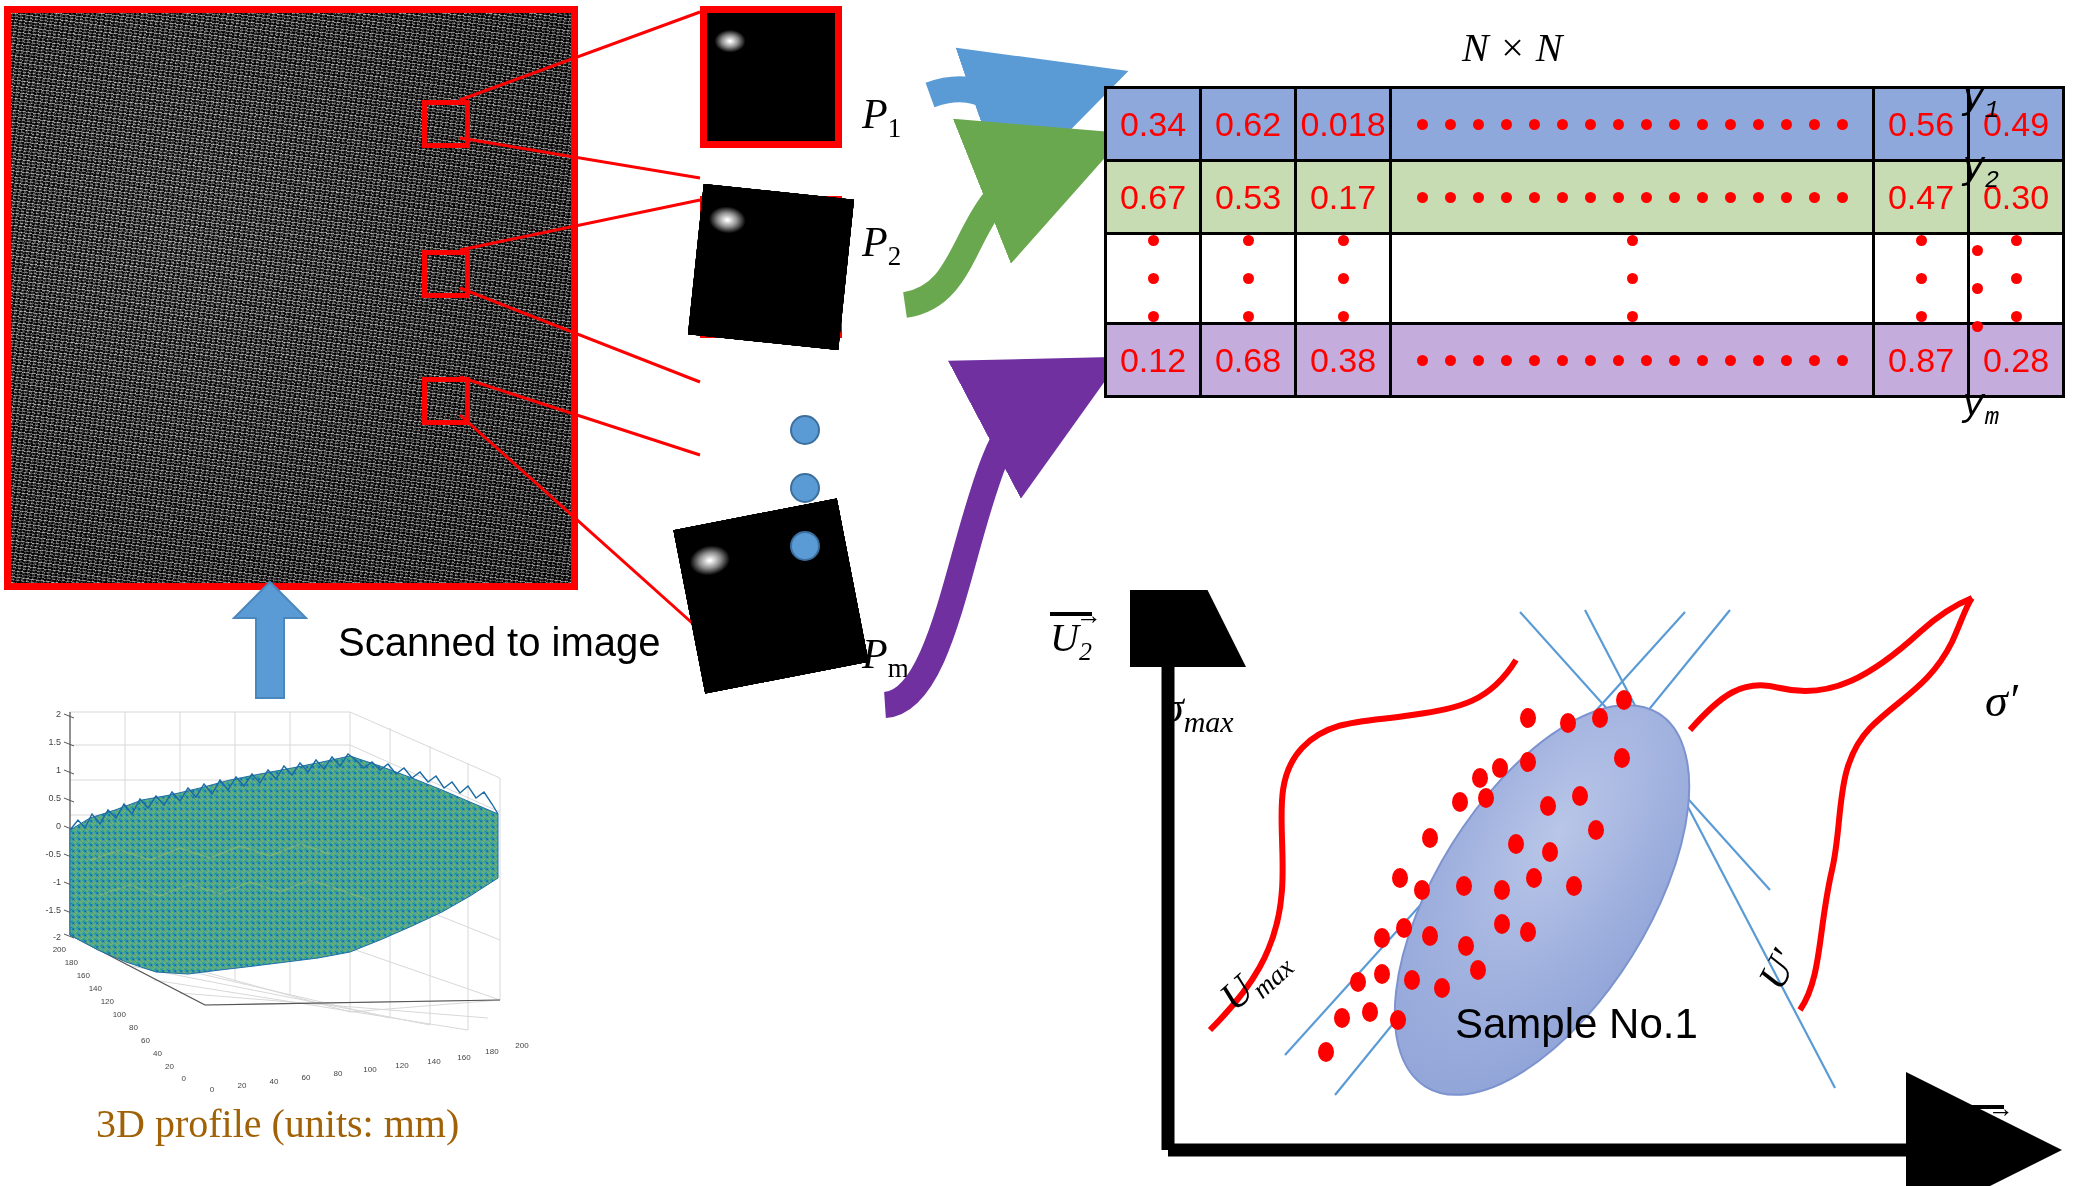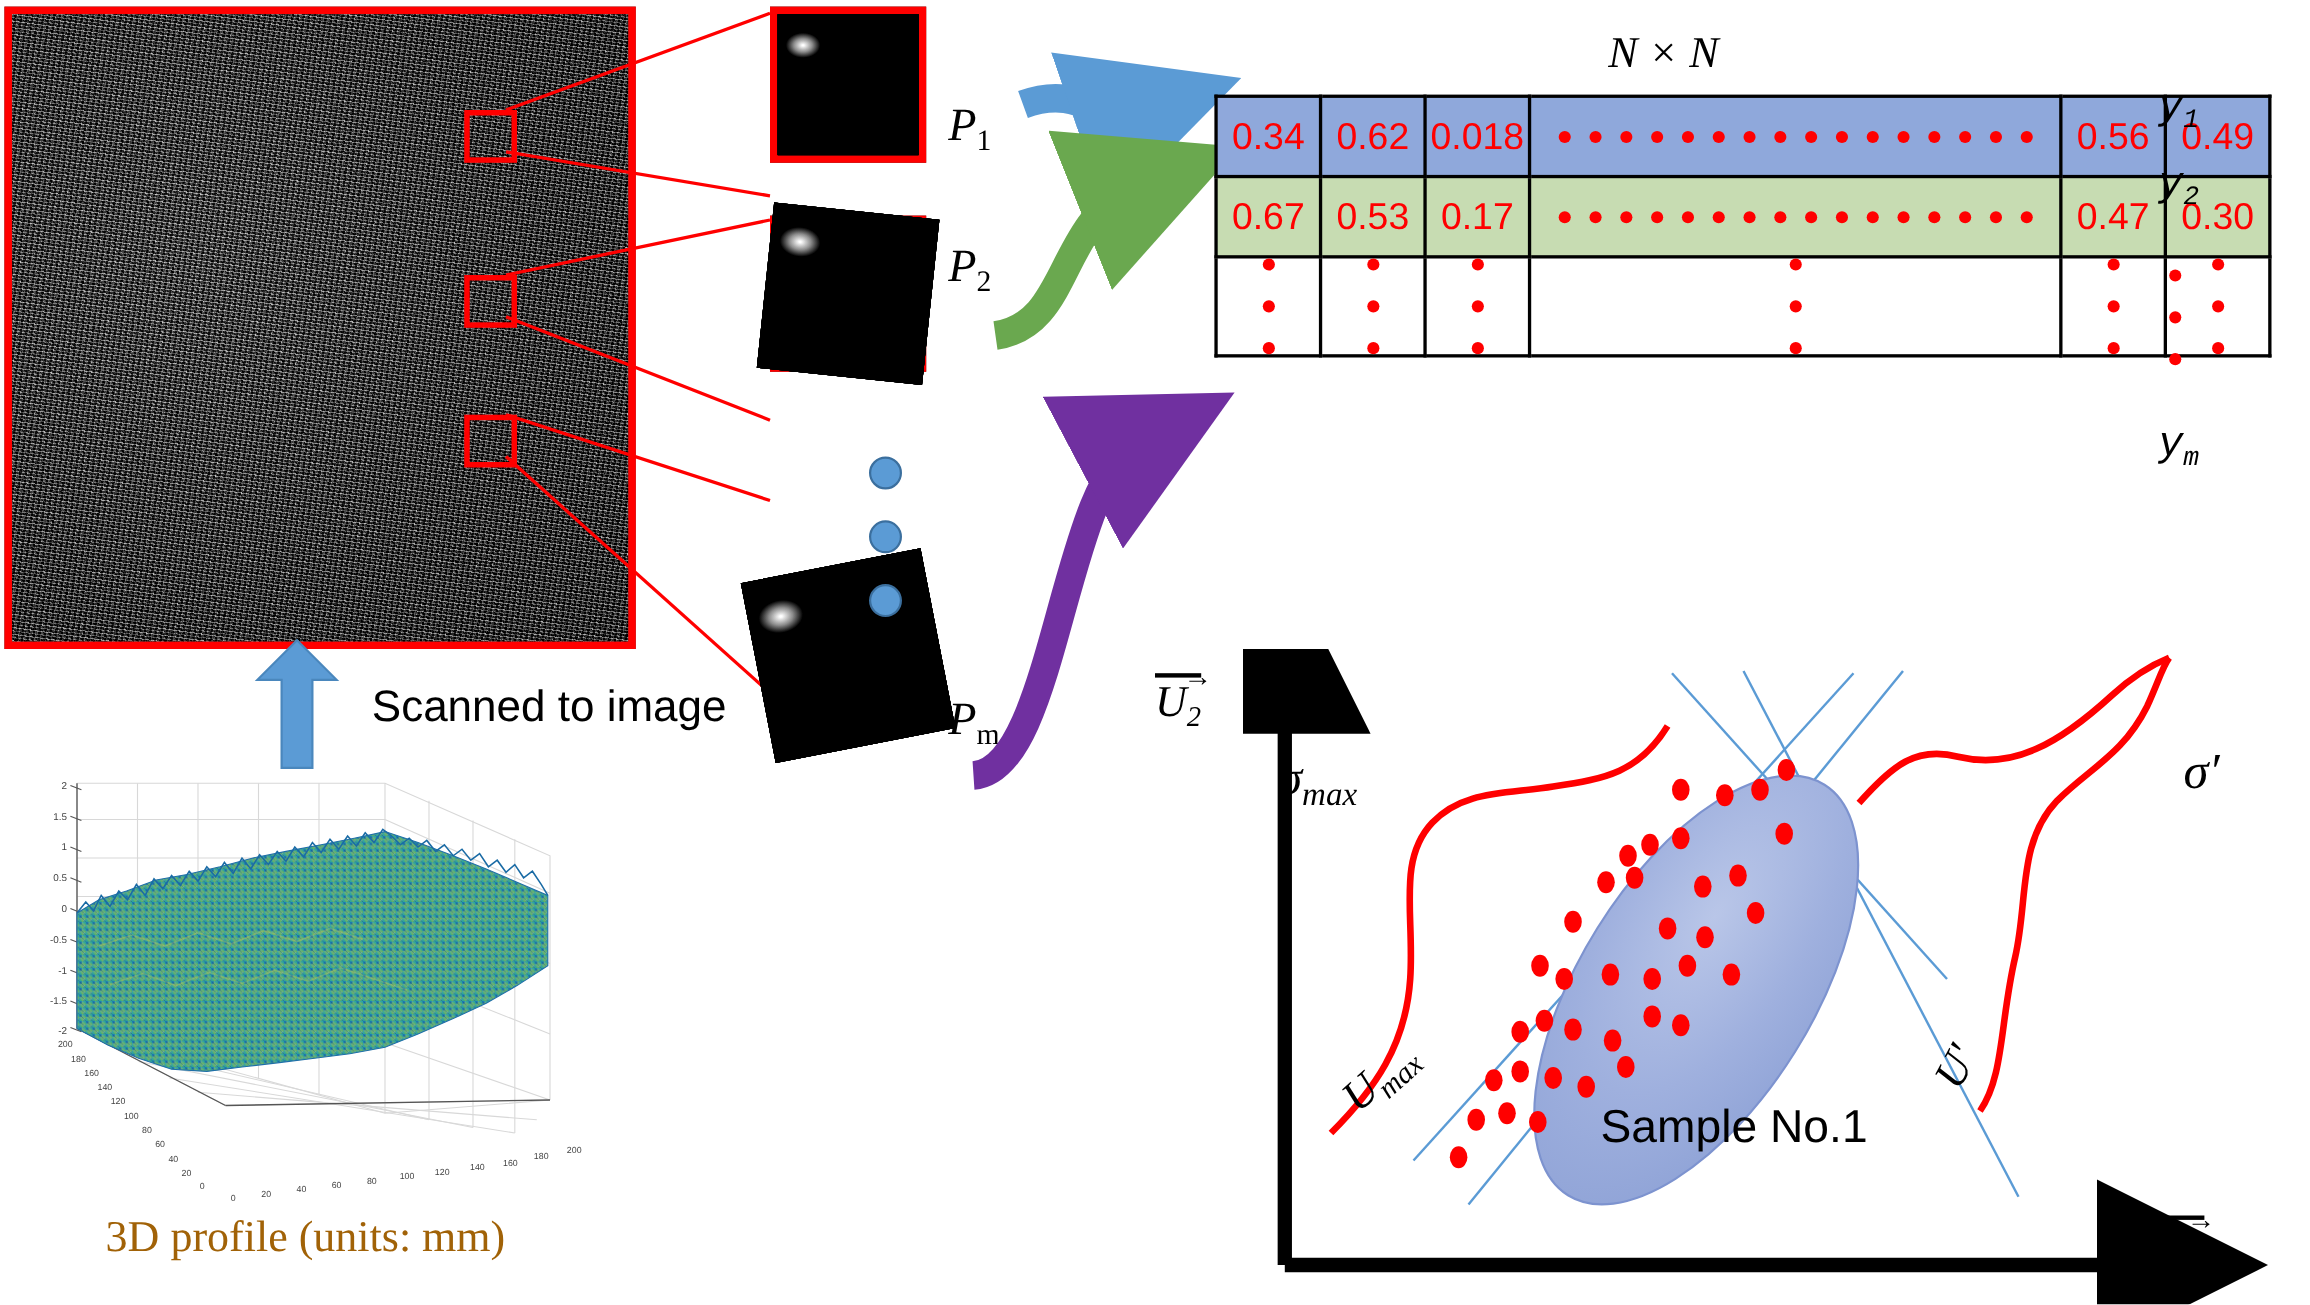--- a/index.html
+++ b/index.html
@@ -231,20 +231,47 @@
               <i></i>
             </div>
           </td>
     <td class="w-num">
             <div class="dotcol">
               <i></i>
               <i></i>
               <i></i>
             </div>
           </td>
+  </tr>
+  <tr class="row-purple">
+    <td class="w-num">0.12</td>
+    <td class="w-num">0.68</td>
+    <td class="w-num">0.38</td>
+    <td class="w-wide">
+      <div class="dotrow">
+        <i></i>
+              <i></i>
+              <i></i>
+              <i></i>
+              <i></i>
+              <i></i>
+              <i></i>
+              <i></i>
+              <i></i>
+              <i></i>
+              <i></i>
+              <i></i>
+              <i></i>
+              <i></i>
+              <i></i>
+              <i></i>
+      </div>
+    </td>
+    <td class="w-num">0.87</td>
+    <td class="w-num">0.28</td>
   </tr>
 </tbody>
     </table>
 </div>
 
 <div class="abs mlabel" style="left:1962px;top:76px;">
   <span>y</span><sub>1</sub>
 </div>
 <div class="abs mlabel" style="left:1962px;top:146px;">
   <span>y</span><sub>2</sub>

